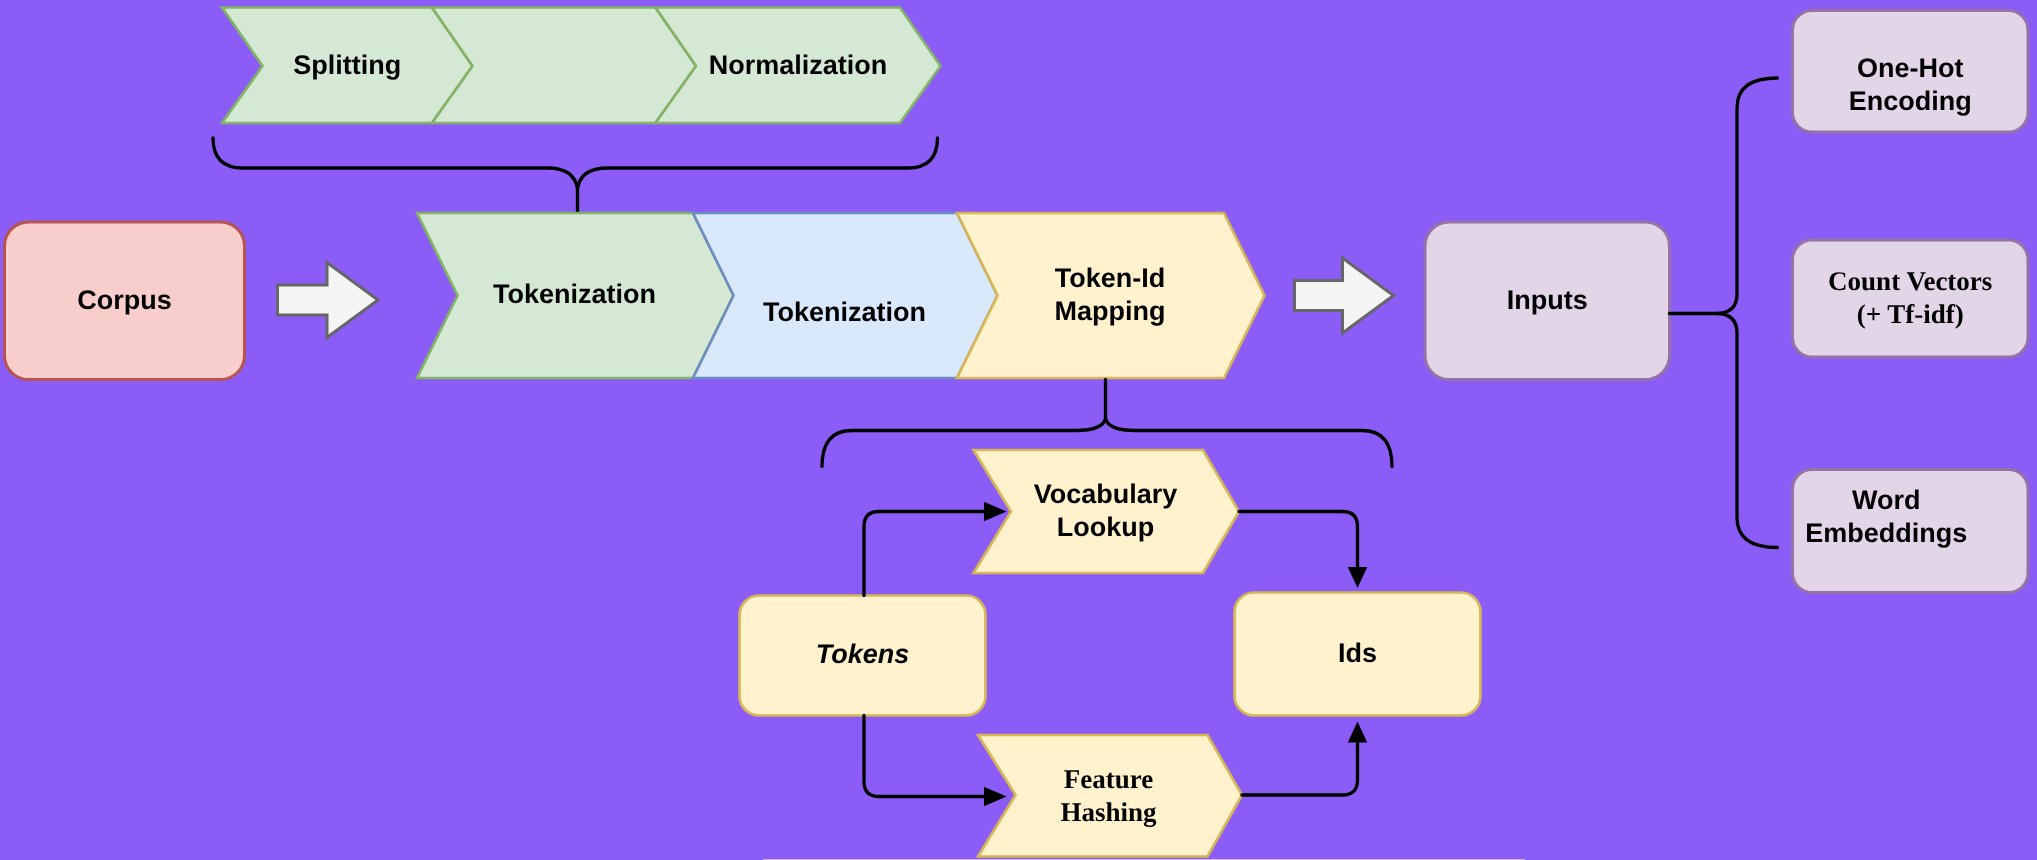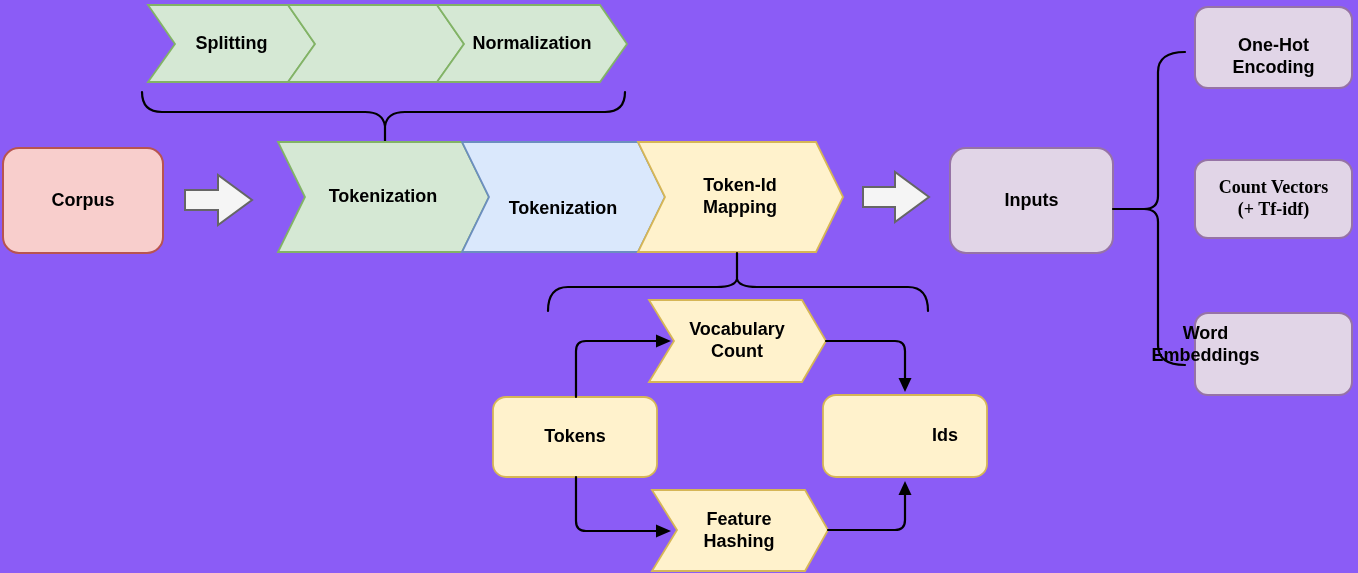--- a/index.html
+++ b/index.html
@@ -101,22 +101,22 @@
   <div class="label" style="left:450px; top:5px;   width:164px; height:77px;">Normalization</div>
   <div class="label" style="left:295px; top:142px; width:176px; height:110px;">Tokenization</div>
   <div class="label" style="left:475px; top:142px; width:176px; height:110px;margin-top:12px;">Tokenization</div>
   <div class="label" style="left:950px; top:148px; width:163px; height:105px;">Inputs</div>
   <div class="label" style="left:652px; top:142px; width:176px; height:110px;">Token-Id
 Mapping</div>
   <div class="label" style="left:1195px; top:7px;   width:157px; height:100px;">One-Hot
 Encoding</div>
   <div class="label" style="left:1195px; top:160px; width:157px; height:78px;font-family:Liberation Serif, serif;">Count Vectors
 (+ Tf-idf)</div>
-  <div class="label" style="left:1127px; top:313px; width:157px; height:64px;border-radius:30px;">Word
+  <div class="label" style="left:1179px; top:313px; width:157px; height:64px;border-radius:30px;">Word
 Embeddings</div>
-  <div class="label" style="left:493px; top:397px; width:164px; height:80px;">Tokens</div>
+  <div class="label" style="left:493px; top:397px; width:164px; height:80px;font-style:italic;">Tokens</div>
   <div class="label" style="left:657px; top:300px; width:160px; height:82px;">Vocabulary
-Count</div>
-  <div class="label" style="left:823px; top:395px; width:164px; height:82px;margin-left:40px;">Ids</div>
-  <div class="label" style="left:660px; top:490px; width:158px; height:81px;">Feature
+Lookup</div>
+  <div class="label" style="left:823px; top:395px; width:164px; height:82px;">Ids</div>
+  <div class="label" style="left:660px; top:490px; width:158px; height:81px;font-family:Liberation Serif, serif;">Feature
 Hashing</div>
 
 </div>
 
 </body></html>

